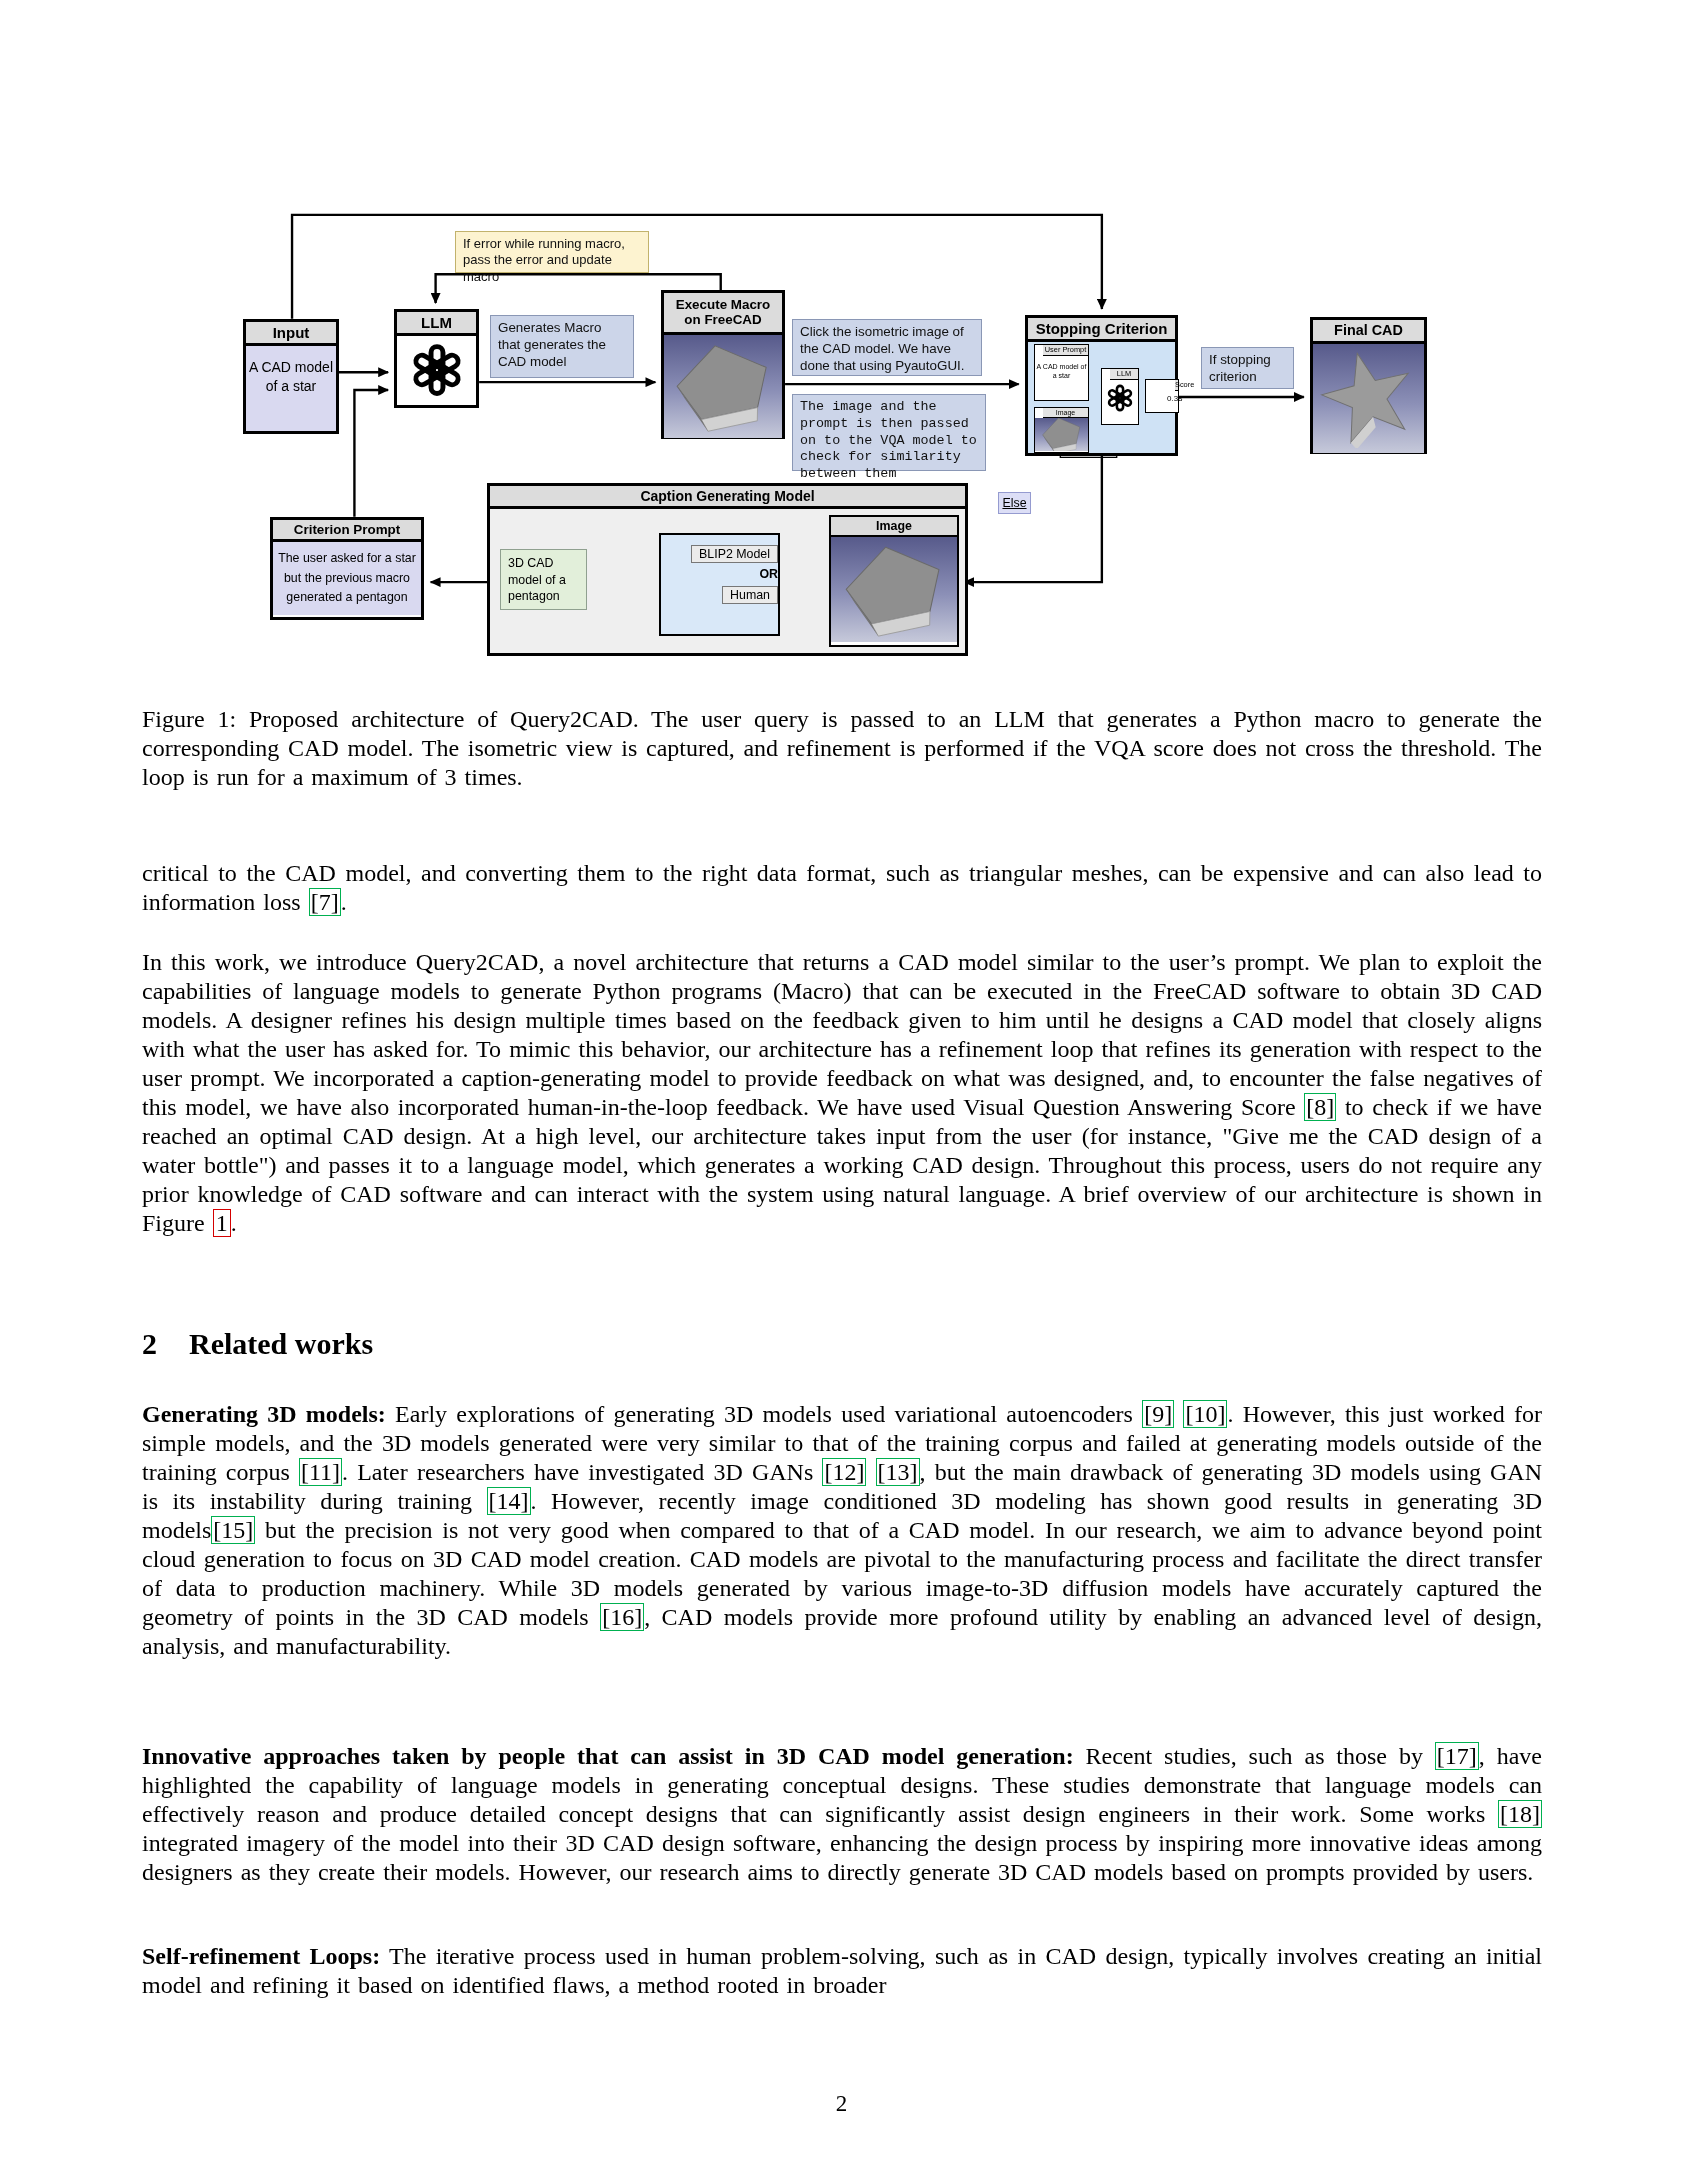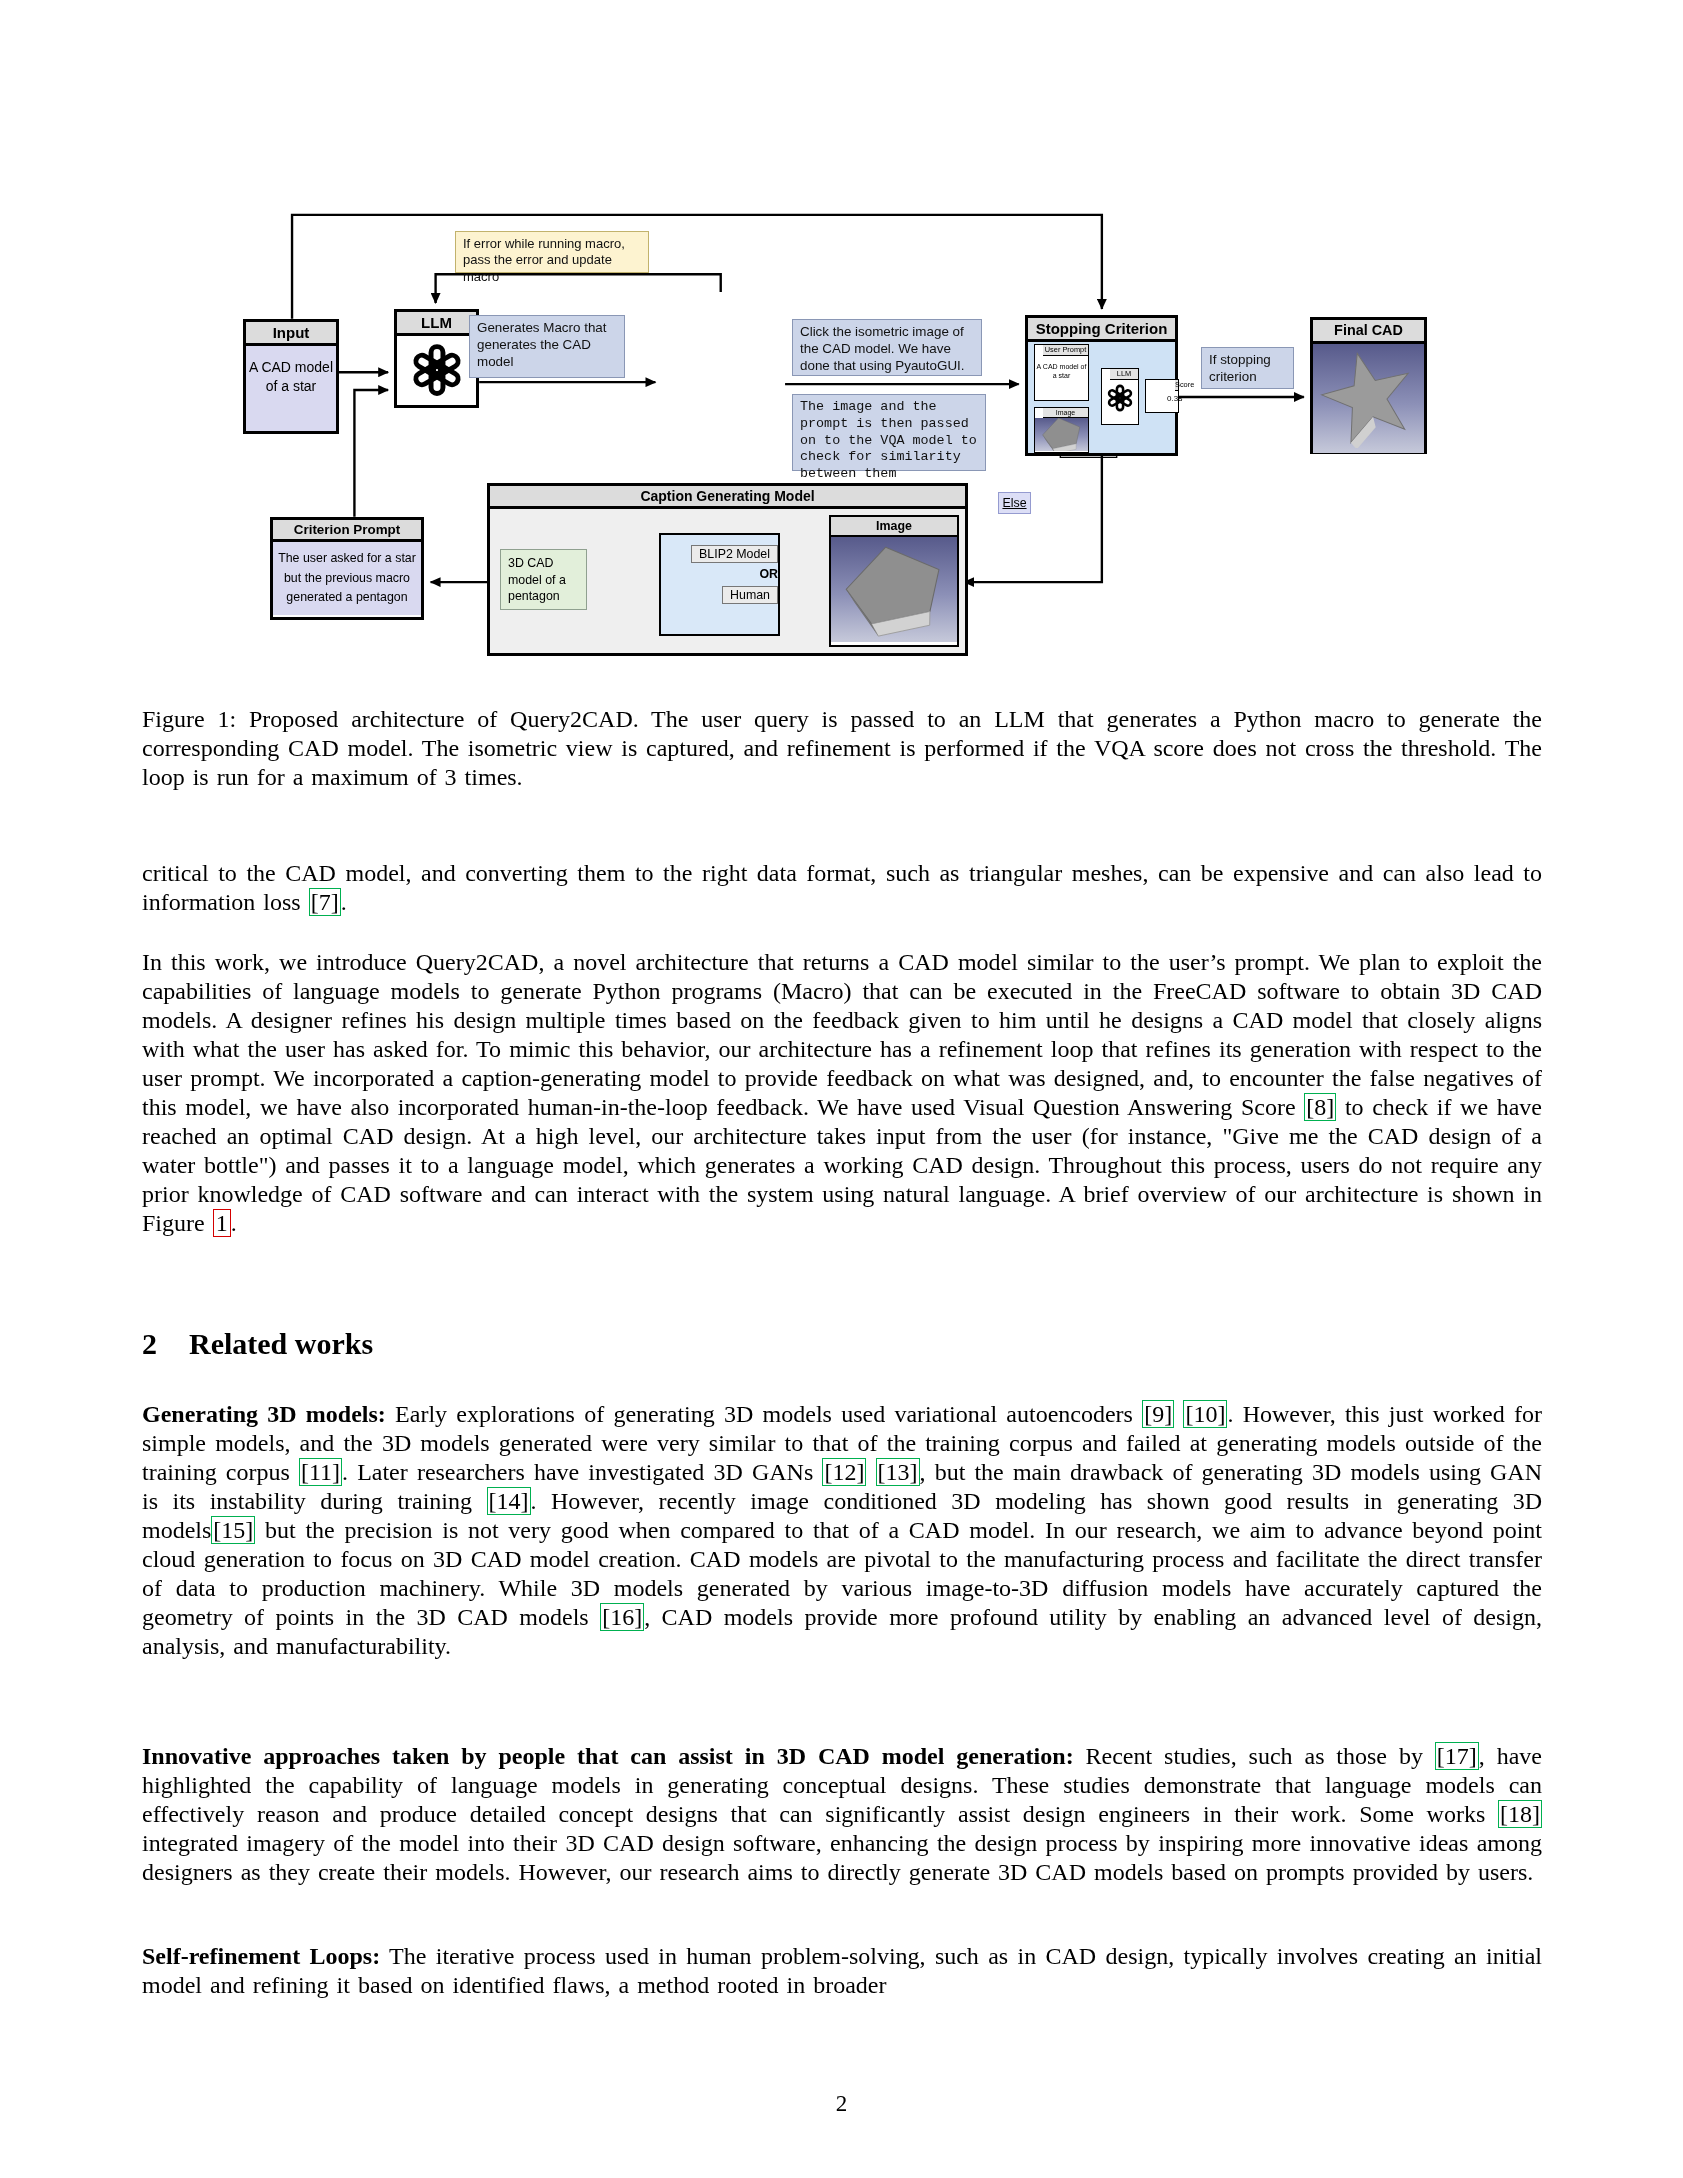--- a/index.html
+++ b/index.html
@@ -118,22 +118,30 @@
 
   <div class="dbox" style="left:394px;top:309px;width:85px;height:99px;">
     <div class="dhd" style="font-size:15px;">LLM</div>
     <div class="dbody" style="padding-top:7px;">
       <svg class="logo" viewBox="0 0 24 24" width="54" height="54">
           <use href="#ailogo"></use>
         </svg>
     </div>
   </div>
 
-  <div class="note" style="left:469px;top:315px;width:156px;height:63px;">Generates Macro that generates the CAD model</div>
-
+  <div class="note" style="left:490px;top:315px;width:144px;height:63px;">Generates Macro that generates the CAD model</div>
+
+  <div class="dbox" style="left:661px;top:290px;width:124px;height:149px;">
+    <div class="dhd" style="font-size:13.4px;padding:4px 2px;">Execute Macro on FreeCAD</div>
+    <div class="cadbg" style="height:103px;">
+      <svg viewBox="0 0 100 92" width="99" height="91">
+          <use href="#pent3d"></use>
+        </svg>
+    </div>
+  </div>
 
   <div class="note" style="left:792px;top:319px;width:190px;height:57px;">Click the isometric image of the CAD model. We have done that using PyautoGUI.</div>
 
   <div class="note" style="left:792px;top:394px;width:194px;height:77px;font-family:Liberation Mono, monospace;">The image and the prompt is then passed on to the VQA model to check for similarity between them</div>
 
   <div class="dbox" style="left:1025px;top:315px;width:153px;height:141px;">
     <div class="dhd" style="font-size:15px;">Stopping Criterion</div>
     <div style="position:absolute;left:0;top:24px;right:0;bottom:0;background:#cfe2f5;"></div>
 
     <div class="mini" style="left:6px;top:26px;width:55px;height:57px;">

